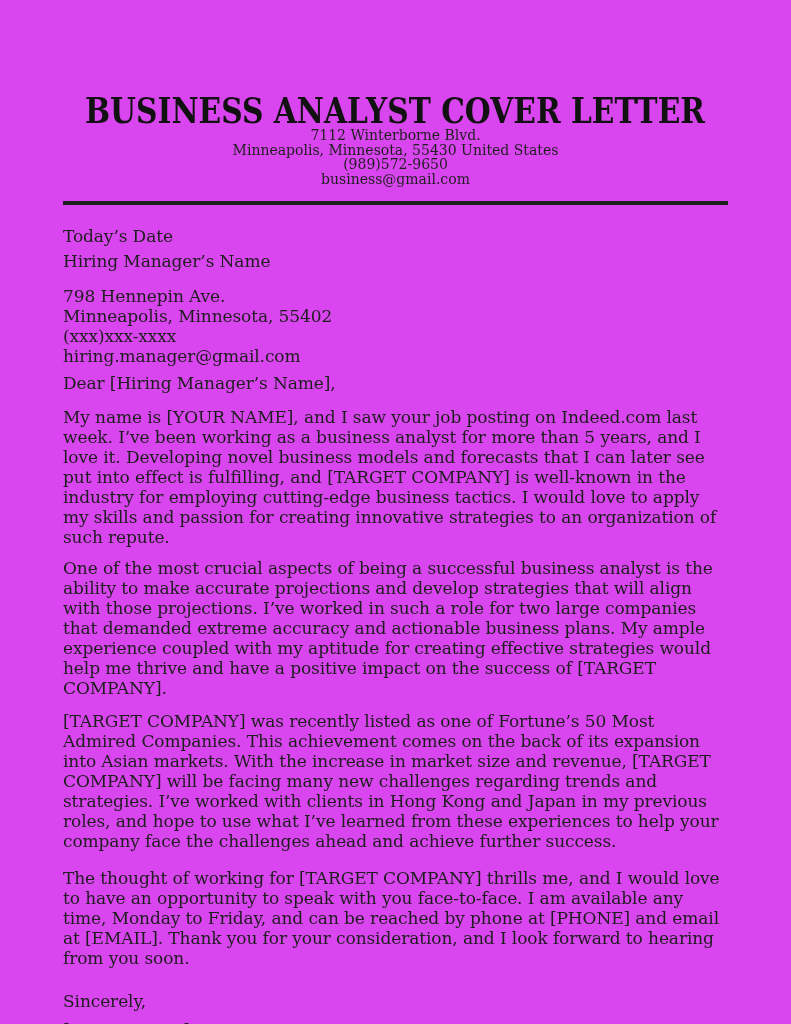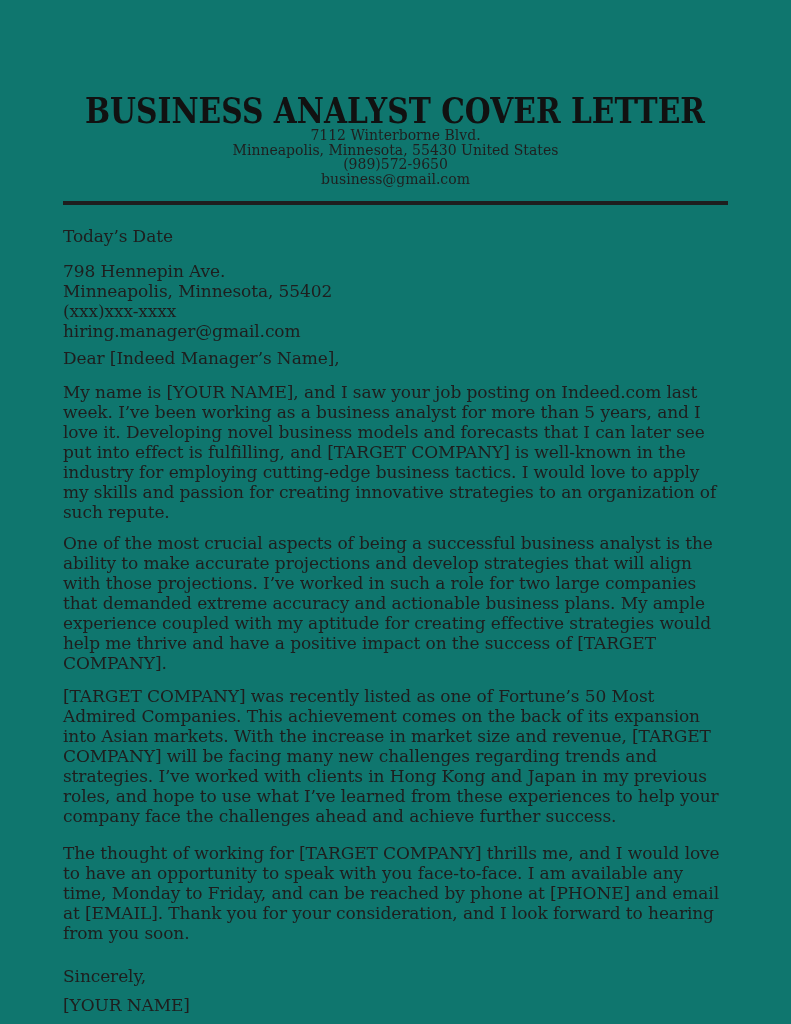--- a/index.html
+++ b/index.html
@@ -1,21 +1,21 @@
 <!DOCTYPE html>
 <html><head>
 <meta charset="utf-8">
 <style>
   * { margin: 0; padding: 0; box-sizing: border-box; }
   html, body { background: #ffffff; }
   .page {
     position: relative;
     width: 791px;
     height: 1024px;
-    background: #0f766e;
+    background: #d946ef;
     font-family: "DejaVu Serif", serif;
     color: #1c1c1c;
     overflow: hidden;
   }
   .content {
     position: absolute;
     left: 63px;
     top: 0;
     width: 665px;
   }
@@ -67,29 +67,30 @@
         <div>7112 Winterborne Blvd.</div>
         <div>Minneapolis, Minnesota, 55430 United States</div>
         <div>(989)572-9650</div>
         <div>business@gmail.com</div>
       </div>
       <div class="rule"></div>
     </header>
 
     <main class="body-text">
       <p class="today">Today’s Date</p>
+      <p class="hmn">Hiring Manager’s Name</p>
 
       <div class="recipient-block">
         <div>798 Hennepin Ave.</div>
         <div>Minneapolis, Minnesota, 55402</div>
         <div>(xxx)xxx-xxxx</div>
         <div>hiring.manager@gmail.com</div>
       </div>
 
-      <p class="salutation">Dear [Indeed Manager’s Name],</p>
+      <p class="salutation">Dear [Hiring Manager’s Name],</p>
 
       <p class="para1">My name is [YOUR NAME], and I saw your job posting on Indeed.com last week. I’ve been working as a business analyst for more than 5 years, and I love it. Developing novel business models and forecasts that I can later see put into effect is fulfilling, and [TARGET COMPANY] is well-known in the industry for employing cutting-edge business tactics. I would love to apply my skills and passion for creating innovative strategies to an organization of such repute.</p>
       <p class="para2">One of the most crucial aspects of being a successful business analyst is the ability to make accurate projections and develop strategies that will align with those projections. I’ve worked in such a role for two large companies that demanded extreme accuracy and actionable business plans. My ample experience coupled with my aptitude for creating effective strategies would help me thrive and have a positive impact on the success of [TARGET COMPANY].</p>
       <p class="para3">[TARGET COMPANY] was recently listed as one of Fortune’s 50 Most Admired Companies. This achievement comes on the back of its expansion into Asian markets. With the increase in market size and revenue, [TARGET COMPANY] will be facing many new challenges regarding trends and strategies. I’ve worked with clients in Hong Kong and Japan in my previous roles, and hope to use what I’ve learned from these experiences to help your company face the challenges ahead and achieve further success.</p>
       <p class="para4">The thought of working for [TARGET COMPANY] thrills me, and I would love to have an opportunity to speak with you face-to-face. I am available any time, Monday to Friday, and can be reached by phone at [PHONE] and email at [EMAIL]. Thank you for your consideration, and I look forward to hearing from you soon.</p>
 
       <p class="closing">Sincerely,</p>
       <p class="signature">[YOUR NAME]</p>
     </main>
 

